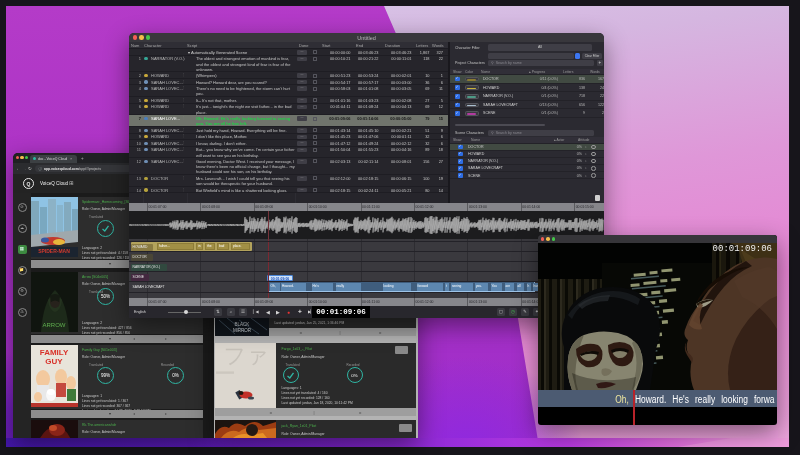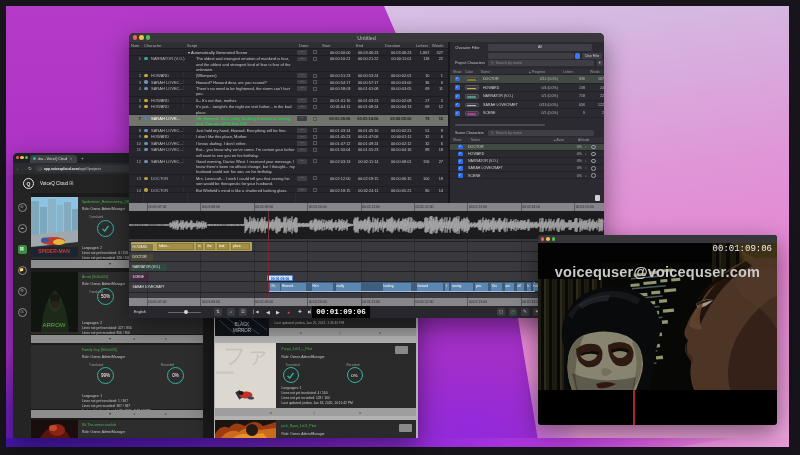--- a/index.html
+++ b/index.html
@@ -194,20 +194,35 @@
           </div>
           <div class="abs in2" style="left:69px;top:168px;">Languages: 2</div>
           <div class="abs in2" style="left:69px;top:173px;">Lines not yet translated: 427 / 856</div>
           <div class="abs in2" style="left:69px;top:178px;">Lines not yet recorded: 856 / 856</div>
           <div class="abs in2" style="left:69px;top:183px;">Last updated: Shu Tue, Nov 19, 2020, 6:39:14 PM</div>
           <div class="abs" style="left:18px;top:182px;width:172px;height:8px;background:#8d8d8d;"></div>
           <div class="abs" style="left:96px;top:183px;font-size:4px;color:#333;">▾</div>
           <div class="abs" style="left:120px;top:183px;font-size:4px;color:#555;">◂</div>
           <div class="abs" style="left:152px;top:183px;font-size:4px;color:#555;">▸</div>
           <div class="abs" style="left:18px;top:192px;width:172px;height:64px;background:#2d2d2d;"></div>
+          <div class="abs" style="left:18px;top:192px;width:47px;height:62px;overflow:hidden;"><svg width="47" height="62" viewBox="0 0 47 62">
+              <rect width="47" height="62" fill="#e8e4da"></rect>
+<text x="23" y="10" font-family="Liberation Sans" font-size="8" font-weight="bold" fill="#d8322a" text-anchor="middle">FAMILY</text>
+<text x="23" y="19" font-family="Liberation Sans" font-size="8" font-weight="bold" fill="#d8322a" text-anchor="middle">GUY</text>
+<ellipse cx="12" cy="34" rx="7" ry="9" fill="#f3c99e"></ellipse>
+              <rect x="6" y="40" width="12" height="16" fill="#e8e8e8"></rect>
+<ellipse cx="30" cy="32" rx="6" ry="8" fill="#f3c99e"></ellipse>
+              <rect x="25" y="38" width="10" height="14" fill="#c4493e"></rect>
+<ellipse cx="40" cy="38" rx="5" ry="7" fill="#f3c99e"></ellipse>
+              <rect x="36" y="44" width="9" height="12" fill="#3f7a3a"></rect>
+<ellipse cx="20" cy="50" rx="5" ry="6" fill="#f8f8f8"></ellipse>
+              <ellipse cx="20" cy="47" rx="4" ry="3" fill="#fff"></ellipse>
+<ellipse cx="7" cy="52" rx="4" ry="5" fill="#f3c99e"></ellipse>
+<rect x="0" y="58" width="47" height="4" fill="#b8342c"></rect>
+</svg></div>
           <div class="abs grn2" style="left:69px;top:195px;">Family Guy [S01e003]</div>
           <div class="abs in2" style="left:69px;top:202px;">Role: Owner, Admin/Manager</div>
           <div class="abs in3" style="left:76px;top:210px;">Translated</div>
           <div class="abs ring" style="left:84px;top:214px;">
             <span>99%</span>
           </div>
           <div class="abs in3" style="left:148px;top:210px;">Recorded</div>
           <div class="abs ring" style="left:154px;top:214px;">
             <span>0%</span>
           </div>
@@ -862,16 +877,18 @@
 <path d="M42,112 Q50,106 60,110 Q58,118 50,118 Q44,117 42,112 Z" fill="#b5af90"></path>
 <path d="M74,108 Q82,104 90,108 Q88,116 80,115 Q75,113 74,108 Z" fill="#b5af90"></path>
 <path d="M42,111 Q52,106 61,109 L60,112 Q51,109 43,113 Z" fill="#16100a"></path>
 <path d="M73,107 Q82,103 91,107 L90,110 Q82,106 74,110 Z" fill="#16100a"></path>
 <path d="M64,126 Q70,124 74,128 Q72,133 66,133 Q62,131 64,126 Z" fill="#a29c80"></path>
 <path d="M58,141 Q68,137 78,141 Q70,146 60,145 Z" fill="#5e2c2a"></path>
 <path d="M34,130 Q60,142 98,134 L96,147 L38,147 Z" fill="rgba(20,16,8,0.35)"></path>
           <rect width="239" height="147" fill="rgba(0,0,0,0.28)"></rect>
 </svg>
 <div class="abs" style="left:0;top:1px;width:234px;text-align:right;font-family:'Liberation Mono',monospace;font-size:9px;color:#efefef;">00:01:09:06</div>
-<div class="abs" style="left:0;top:21px;width:239px;text-align:center;font-size:14.5px;font-weight:bold;color:#c9c9c9;letter-spacing:0.2px;">voicequser@voicequser.com</div>
+</div>
+<div class="abs" style="left:0;top:155px;width:239px;height:17px;background:#4c5b72;overflow:hidden;">
+  <div class="abs sub1"><span style="color:#efe7a0;">Oh,</span> Howard. He's really looking forwa</div>
 </div>
 <div class="abs" style="left:95px;top:155px;width:1.5px;height:35px;background:#b8232a;"></div>
 </div>
 </div>
 </body></html>

